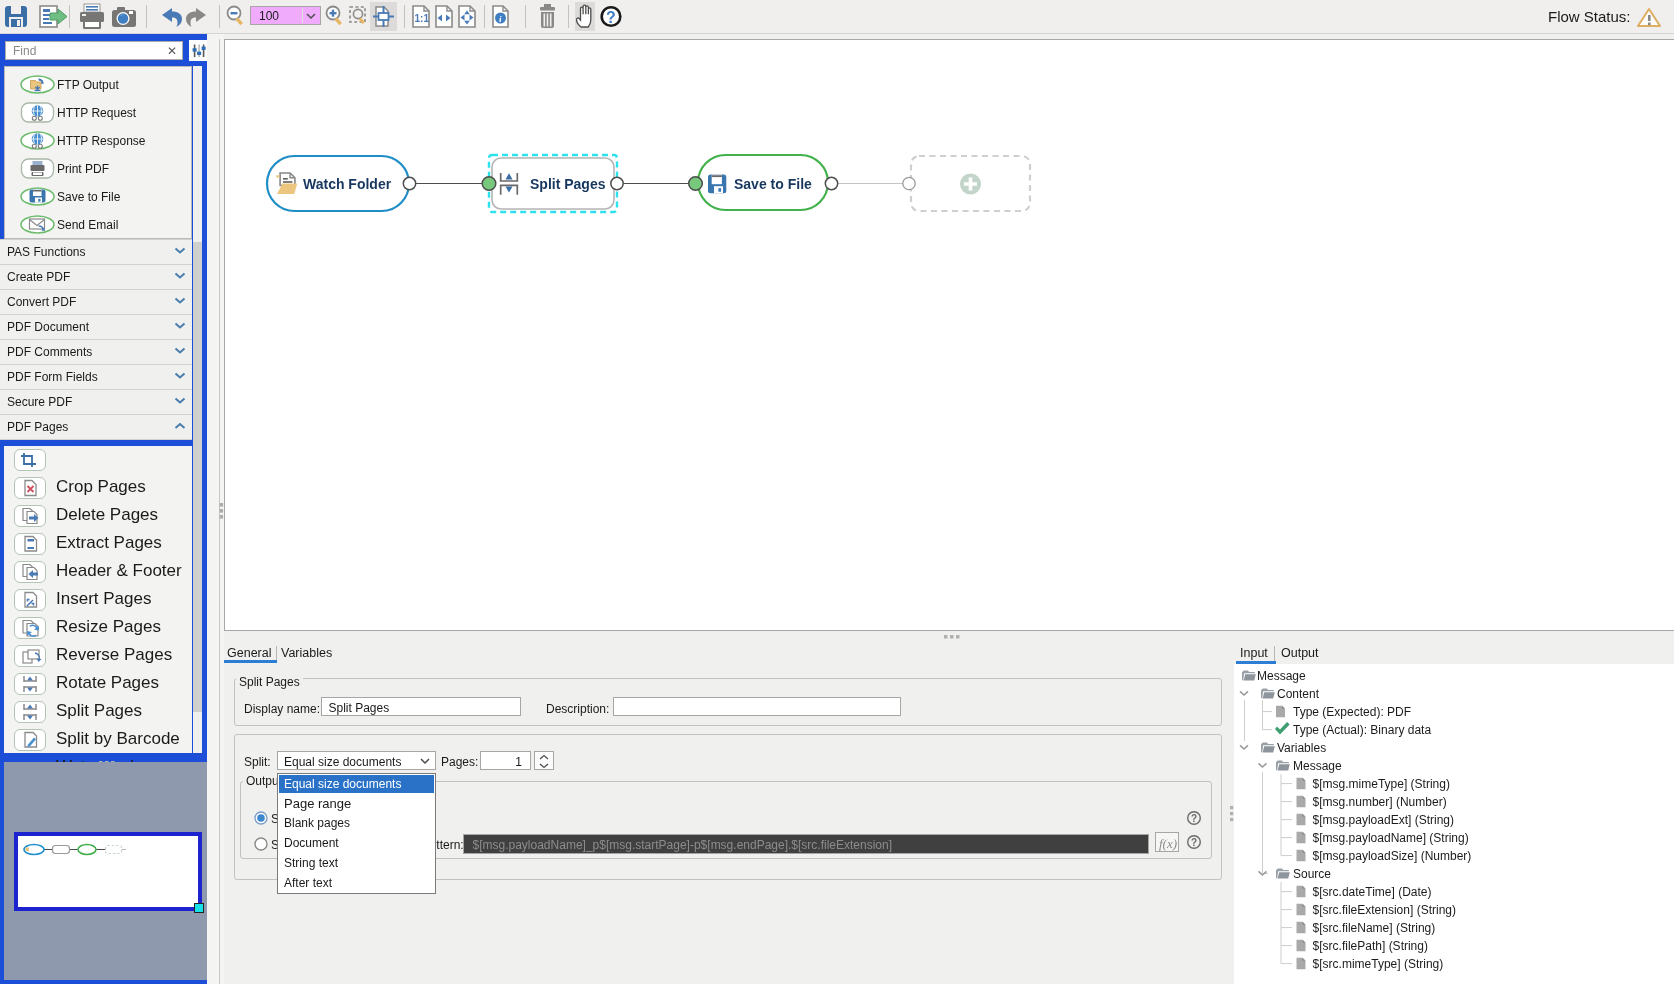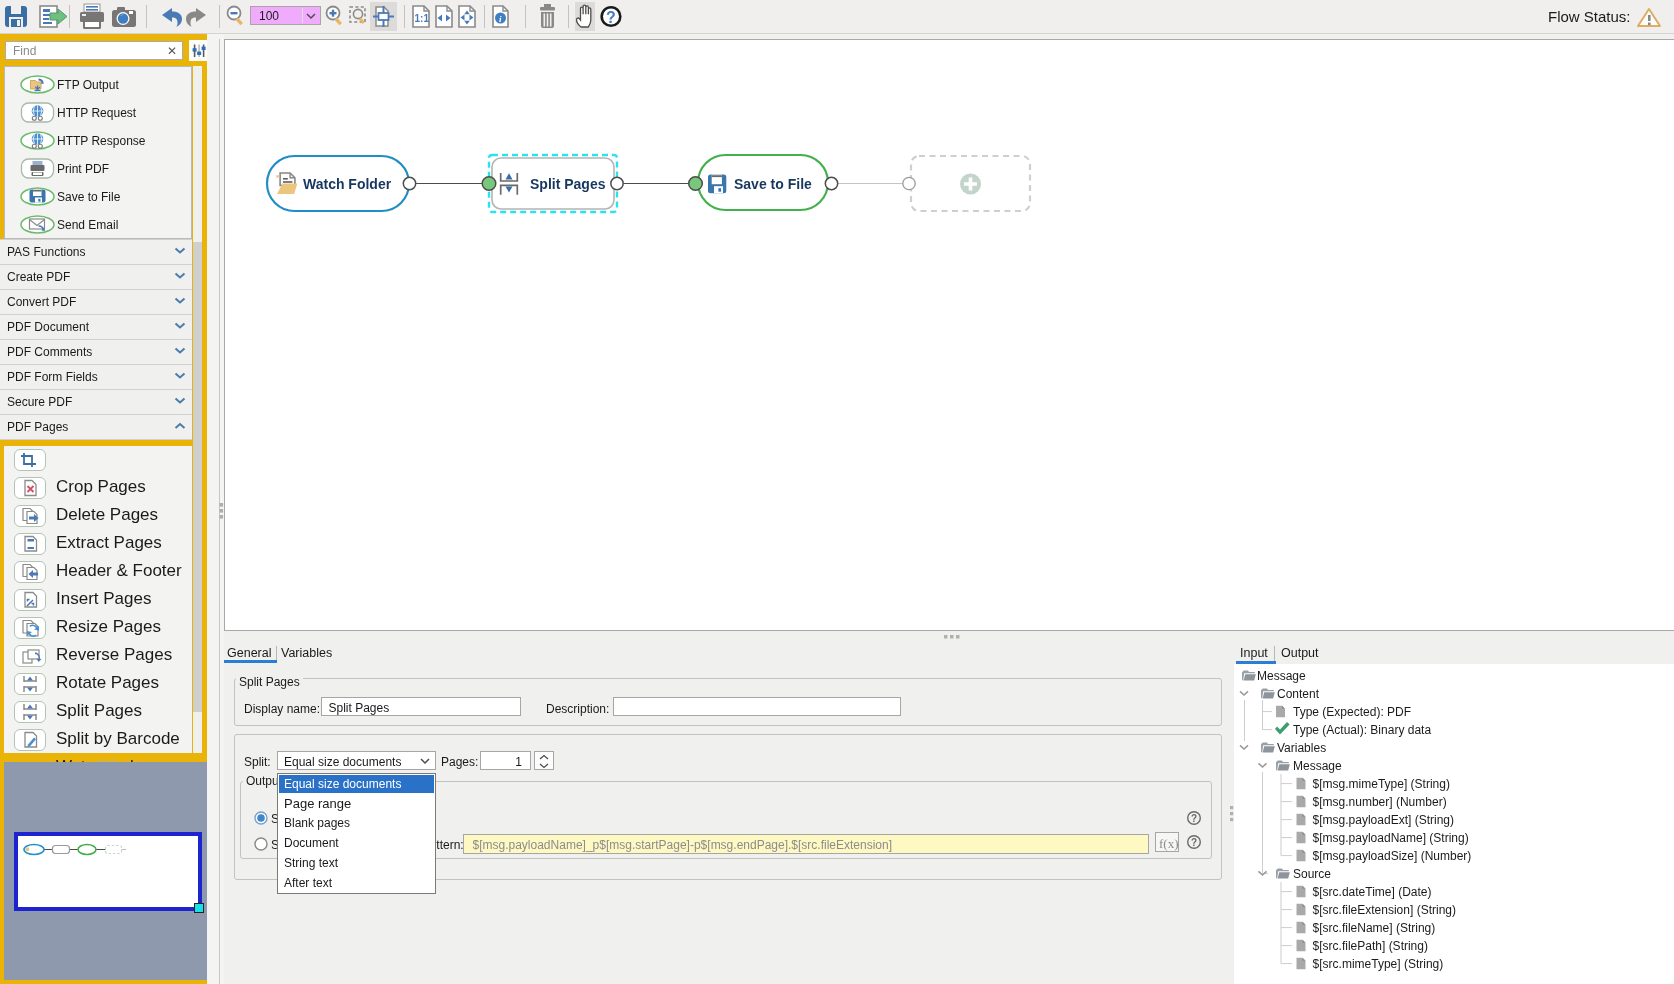--- a/index.html
+++ b/index.html
@@ -4,21 +4,21 @@
 <style>
 html,body{margin:0;padding:0;}
 body{width:1674px;height:984px;position:relative;font-family:"Liberation Sans",sans-serif;background:#f0f0ee;overflow:hidden;}
 .abs{position:absolute;}
 
 #toolbar{left:0;top:0;width:1674px;height:33px;background:#f0efed;border-bottom:1px solid #d5d4d2;}
 .tsep{position:absolute;top:5px;width:1px;height:23px;background:#c3c2c0;}
 .pressed{position:absolute;top:2px;height:29px;background:#dcdbd9;}
 #flowstatus{position:absolute;left:1548px;top:8px;font-size:15px;color:#1a1a1a;}
 
-#sidebar{left:0;top:34px;width:207px;height:950px;background:#eab308;}
+#sidebar{left:0;top:34px;width:207px;height:950px;background:#1d4ed8;}
 #findbox{position:absolute;left:5px;top:7px;width:178px;height:19px;background:#fff;border:1px solid #ababab;box-sizing:border-box;}
 #findbox span{position:absolute;left:7px;top:2px;color:#8a8a8a;font-size:12px;}
 #findbox #findx{left:auto;right:5px;color:#555;}
 #findx{position:absolute;right:5px;top:2px;color:#555;font-size:12px;}
 #toplist{position:absolute;left:4px;top:32px;width:188px;height:173px;background:#f3f3f1;border:1px solid #b9b9b7;box-sizing:border-box;}
 .trow{position:absolute;left:0;width:100%;height:28px;}
 .trow .lbl{position:absolute;left:52px;top:7px;font-size:12px;color:#1a1a1a;}
 .sect{position:absolute;left:0;width:192px;height:25px;background:#f0f0ee;border-bottom:1px solid #d2d1cf;box-sizing:border-box;}
 .sect .t{position:absolute;left:7px;top:5px;font-size:12px;color:#1a1a1a;}
 .sect svg{position:absolute;right:6px;top:7px;}
@@ -518,25 +518,25 @@
 <svg width="16" height="16" style="position:absolute;left:34px;top:179px;">
       <circle cx="7" cy="7" r="6" fill="#fff" stroke="#7a9cc6" stroke-width="1.3"></circle>
       <circle cx="7" cy="7" r="3.8" fill="#3b87d0"></circle>
     </svg>
 <svg width="16" height="16" style="position:absolute;left:34px;top:205px;">
       <circle cx="7" cy="7" r="6" fill="#fff" stroke="#8a8a8a" stroke-width="1.4"></circle>
     </svg>
 <div class="lab" style="left:51px;top:180px;">S</div>
 <div class="lab" style="left:51px;top:206px;">S</div>
 <div class="lab" style="left:216.3px;top:206px;">ttern:</div>
-<div class="inp" style="left:242.5px;top:201.5px;width:686.5px;height:20.5px;background:#fef9c3;">
+<div class="inp" style="left:242.5px;top:201.5px;width:686.5px;height:20.5px;background:#404040;">
       <span style="position:absolute;left:9px;top:3px;color:#8c8c8c;">$[msg.payloadName]_p$[msg.startPage]-p$[msg.endPage].$[src.fileExtension]</span>
     </div>
 <div class="inp" style="left:935px;top:199.5px;width:23.5px;height:20.5px;background:#f6f6f4;">
-      <span style="position:absolute;left:3px;top:3px;color:#8c8c8c;font-family:'Liberation Serif',serif;font-size:13px;">f(x)</span>
+      <span style="position:absolute;left:3px;top:3px;color:#8c8c8c;font-style:italic;font-family:'Liberation Serif',serif;font-size:13px;">f(x)</span>
     </div>
 <svg width="16" height="16" style="position:absolute;left:966.6px;top:179.3px;">
       <circle cx="7" cy="7" r="6.3" fill="none" stroke="#6a6a6a" stroke-width="1.4"></circle>
       <text x="4" y="11" font-size="10" font-weight="bold" fill="#6a6a6a">?</text>
     </svg>
 <svg width="16" height="16" style="position:absolute;left:966.6px;top:202.8px;">
       <circle cx="7" cy="7" r="6.3" fill="none" stroke="#6a6a6a" stroke-width="1.4"></circle>
       <text x="4" y="11" font-size="10" font-weight="bold" fill="#6a6a6a">?</text>
     </svg>
 

